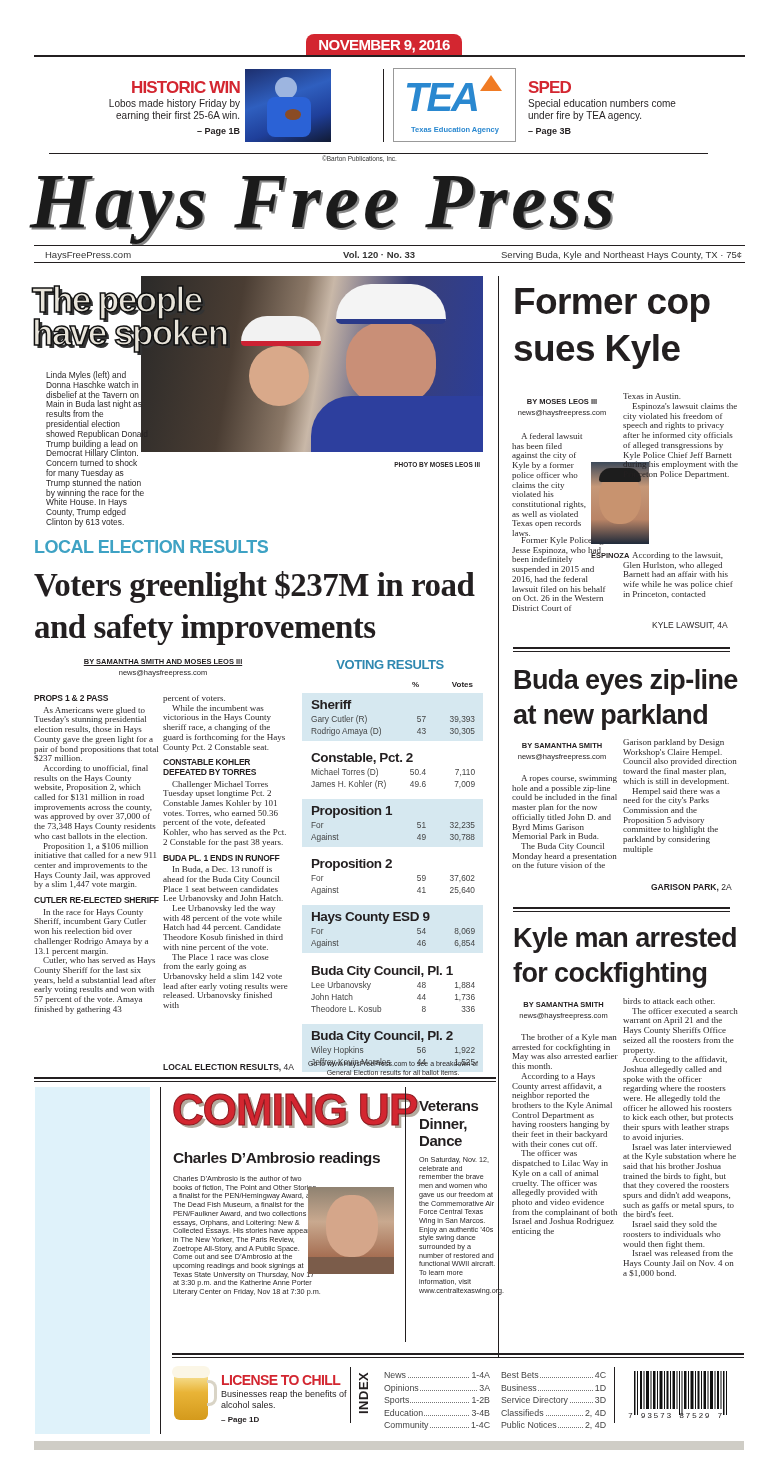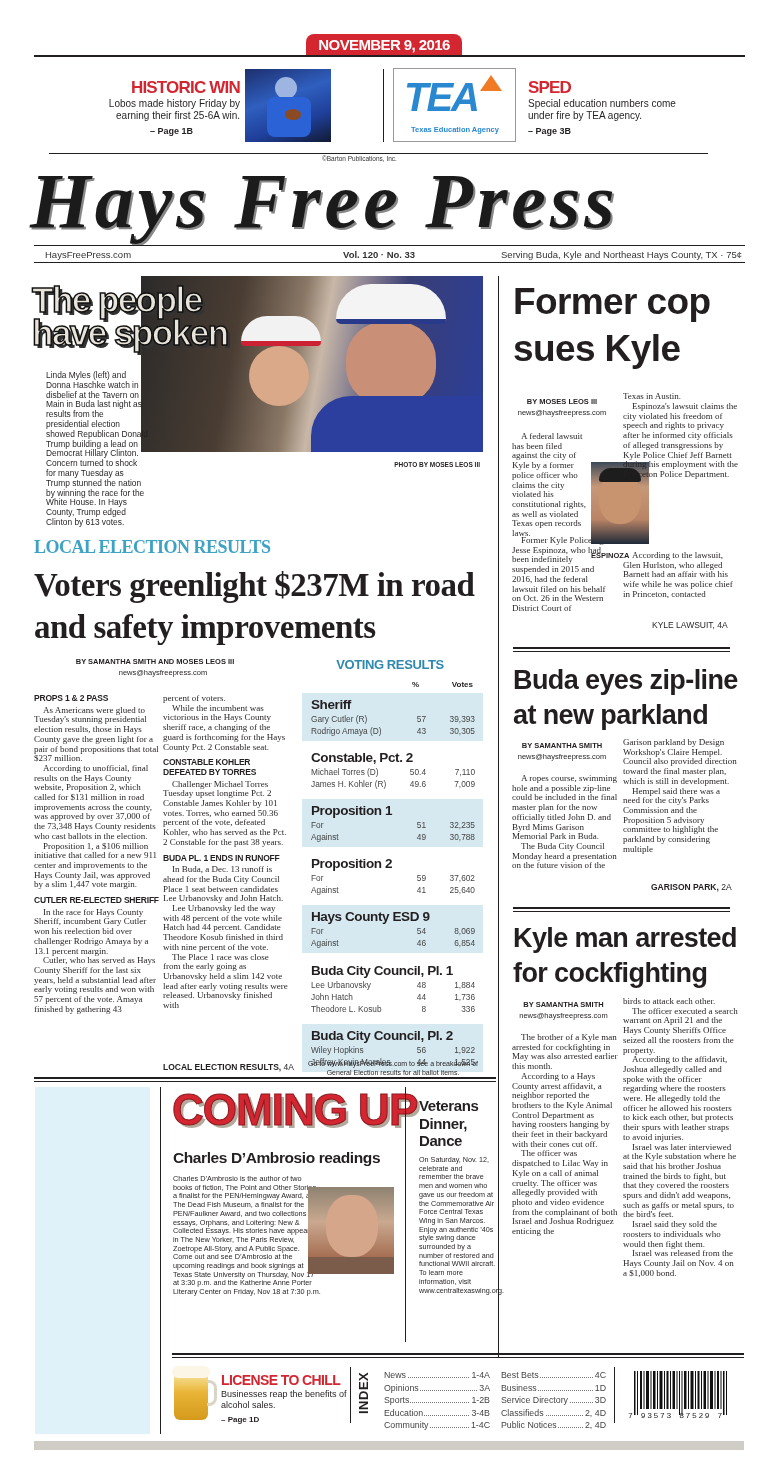--- a/index.html
+++ b/index.html
@@ -25,21 +25,21 @@
   #lead-photo { left: 141px; top: 276px; width: 342px; height: 176px; background: linear-gradient(100deg, #2b2a29 0%, #4a3d33 28%, #8b7867 45%, #c9b8a8 52%, #3a3f75 72%, #2a3d9a 100%); overflow: hidden; }
   #lead-photo .hat1 { position:absolute; left: 100px; top: 40px; width: 80px; height: 30px; background:#f2f2f2; border-radius: 40px 40px 6px 6px; border-bottom: 5px solid #c23; }
   #lead-photo .hat2 { position:absolute; left: 195px; top: 8px; width: 110px; height: 40px; background:#f4f4f4; border-radius: 55px 55px 8px 8px; border-bottom: 5px solid #2a3a8a; }
   #lead-photo .face1 { position:absolute; left: 108px; top: 70px; width: 60px; height: 60px; background:#d9a98a; border-radius: 50%; }
   #lead-photo .face2 { position:absolute; left: 205px; top: 45px; width: 90px; height: 85px; background:#c98f77; border-radius: 45%; }
   #lead-photo .shirt { position:absolute; left: 170px; top: 120px; width: 172px; height: 70px; background:#2d3f9e; border-radius: 40px 0 0 0; }
   #lead-headline { left: 32px; top: 283px; font-size: 35px; font-weight: bold; line-height: 33px; color: #e8e4da; letter-spacing: -1.5px; -webkit-text-stroke: 1.5px #111; text-shadow: 3px 3px 0 #333; z-index: 2; }
   #lead-caption { left: 46px; top: 371px; width: 102px; font-size: 8.4px; line-height: 9.8px; }
   #photo-credit { left: 360px; top: 461px; width: 120px; text-align: right; font-size: 6.5px; font-weight: bold; }
 
-  #section-label { left: 34px; top: 537px; font-size: 18px; font-weight: bold; color: #3ea2c4; letter-spacing: -0.5px; font-family: Liberation Serif, serif; }
+  #section-label { left: 34px; top: 537px; font-size: 18px; font-weight: bold; color: #3ea2c4; letter-spacing: -0.5px; }
   #main-headline { left: 34px; top: 564px; width: 460px; font-family: "Liberation Serif", serif; font-weight: bold; font-size: 33px; line-height: 42px; letter-spacing: -0.5px; color: #231f20; }
 
   .byline { font-size: 7.5px; font-weight: bold; text-align: center; }
   .email { font-size: 7.5px; text-align: center; }
   .subhead { font-size: 8.5px; font-weight: bold; letter-spacing: -0.2px; }
   .body { font-family: "Liberation Serif", serif; font-size: 9px; line-height: 9.7px; }
   .body p { text-indent: 9px; }
   .jump { font-size: 8.5px; font-weight: bold; }
   .jump span { font-weight: normal; }
 
@@ -88,21 +88,21 @@
   #footer-bar { left: 34px; top: 1441px; width: 710px; height: 9px; background: #cfcdc6; }
 </style>
 </head>
 <body>
 
 <div class="abs" id="date-tab">NOVEMBER 9, 2016</div>
 <div class="rule" style="left:34px; top:55px; width:711px; height:1.5px;"></div>
 
 <div class="abs teaser-head" style="left:100px; top:78px; width:140px; text-align:right;">HISTORIC WIN</div>
 <div class="abs teaser-text" style="left:95px; top:98px; width:145px; text-align:right;">Lobos made history Friday by earning their first 25-6A win.</div>
-<div class="abs teaser-page" style="left:150px; top:126px; width:90px; ">– Page 1B</div>
+<div class="abs teaser-page" style="left:150px; top:126px; width:90px; text-align:right;">– Page 1B</div>
 <div class="abs" style="left:245px; top:69px; width:86px; height:73px; background:linear-gradient(160deg,#1d2f6e 0%,#2f5fbf 40%,#1f3f9a 70%,#111a33 100%); overflow:hidden;">
   <div style="position:absolute; left:30px; top:8px; width:22px; height:22px; border-radius:50%; background:#9db5e0;"></div>
   <div style="position:absolute; left:22px; top:28px; width:44px; height:40px; background:#2b62d6; border-radius:8px;"></div>
   <div style="position:absolute; left:40px; top:40px; width:16px; height:11px; background:#8a4b24; border-radius:50%;"></div>
 </div>
 
 <div class="vrule" style="left:261px;top:0;height:0;"></div>
 <div class="vrule" style="left:261px;top:0;height:0;"></div>
 <div class="vrule" style="left:261px;top:0;height:0;"></div>
 <div class="vrule" style="left:261px; top:0; height:0;"></div>
@@ -144,21 +144,21 @@
 <div class="abs" id="lead-headline">
   <div>The people</div>
   <div>have spoken</div>
 </div>
 <div class="abs" id="lead-caption">Linda Myles (left) and Donna Haschke watch in disbelief at the Tavern on Main in Buda last night as results from the presidential election showed Republican Donald Trump building a lead on Democrat Hillary Clinton. Concern turned to shock for many Tuesday as Trump stunned the nation by winning the race for the White House. In Hays County, Trump edged Clinton by 613 votes.</div>
 <div class="abs" id="photo-credit">PHOTO BY MOSES LEOS III</div>
 
 <div class="abs" id="section-label">LOCAL ELECTION RESULTS</div>
 <div class="abs" id="main-headline">Voters greenlight $237M in road and safety improvements</div>
 
-<div class="abs byline" style="left:26px; top:657px; width:258px;">BY SAMANTHA SMITH AND MOSES LEOS III</div>
+<div class="abs byline" style="left:34px; top:657px; width:258px;text-decoration:underline;">BY SAMANTHA SMITH AND MOSES LEOS III</div>
 <div class="abs email" style="left:34px; top:668px; width:258px;">news@haysfreepress.com</div>
 
 <div class="abs body" id="election-col1" style="left:34px; top:694px; width:125px;">
     <div class="subhead" style="font-family: &quot;Liberation Sans&quot;, sans-serif; margin: 0px 0px 2px;">PROPS 1 &amp; 2 PASS</div>
     <p>As Americans were glued to Tuesday's stunning presidential election results, those in Hays County gave the green light for a pair of bond propositions that total $237 million.</p>
     <p>According to unofficial, final results on the Hays County website, Proposition 2, which called for $131 million in road improvements across the county, was approved by over 37,000 of the 73,348 Hays County residents who cast ballots in the election.</p>
     <p>Proposition 1, a $106 million initiative that called for a new 911 center and improvements to the Hays County Jail, was approved by a slim 1,447 vote margin.</p>
     <div class="subhead" style="font-family: &quot;Liberation Sans&quot;, sans-serif; margin: 6px 0px 2px;">CUTLER RE-ELECTED SHERIFF</div>
     <p>In the race for Hays County Sheriff, incumbent Gary Cutler won his reelection bid over challenger Rodrigo Amaya by a 13.1 percent margin.</p>
     <p>Cutler, who has served as Hays County Sheriff for the last six years, held a substantial lead after early voting results and won with 57 percent of the vote. Amaya finished by gathering 43</p>

